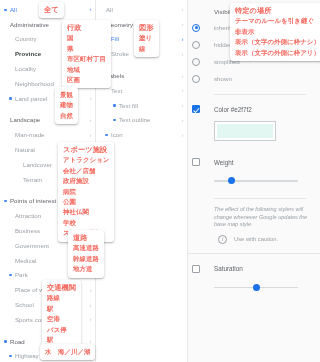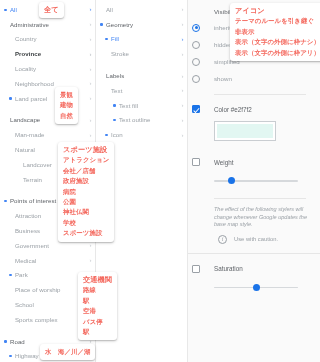--- a/index.html
+++ b/index.html
@@ -467,20 +467,30 @@
         <div class="thumb" id="sat-thumb" style="left: 38.5px;"></div>
       </div>
 
     </div>
   </div>
 
   <div class="callout" style="left:39px; top:2px;">
     <div class="jp big">全て</div>
   </div>
 
+  <div class="callout" style="left:62px; top:20px;">
+    <div id="co-admin">
+        <div class="jp big">行政</div>
+        <div class="jp">国</div>
+        <div class="jp">県</div>
+        <div class="jp">市区町村丁目</div>
+        <div class="jp">地域</div>
+        <div class="jp">区画</div>
+      </div>
+  </div>
 
   <div class="callout" style="left:55px; top:87px;">
     <div id="co-land">
         <div class="jp">景観</div>
         <div class="jp">建物</div>
         <div class="jp">自然</div>
       </div>
   </div>
 
   <div class="callout" style="left:58px; top:142px;">
@@ -490,41 +500,56 @@
         <div class="jp">会社／店舗</div>
         <div class="jp">政府施設</div>
         <div class="jp">病院</div>
         <div class="jp">公園</div>
         <div class="jp">神社仏閣</div>
         <div class="jp">学校</div>
         <div class="jp">スポーツ施設</div>
       </div>
   </div>
 
-
-  <div class="callout" style="left:42px; top:272px;margin-left:36px;">
+  <div class="callout" style="left:68px; top:230px;">
+    <div id="co-road">
+        <div class="jp big">道路</div>
+        <div class="jp">高速道路</div>
+        <div class="jp">幹線道路</div>
+        <div class="jp">地方道</div>
+      </div>
+  </div>
+
+  <div class="callout" style="left:42px; top:280px;">
     <div id="co-transit">
         <div class="jp big">交通機関</div>
         <div class="jp">路線</div>
         <div class="jp">駅</div>
         <div class="jp">空港</div>
         <div class="jp">バス停</div>
         <div class="jp">駅</div>
       </div>
   </div>
 
   <div class="callout" style="left:40px; top:344px;">
     <div class="jp">水　海／川／湖</div>
   </div>
 
+  <div class="callout" style="left:134px; top:20px;">
+    <div id="co-geom">
+        <div class="jp big">図形</div>
+        <div class="jp">塗り</div>
+        <div class="jp">線</div>
+      </div>
+  </div>
 
 
   <div class="callout" style="left:230px; top:3px;">
     <div id="co-vis">
-        <div class="jp big">アイコン</div>
+        <div class="jp big">特定の場所</div>
         <div class="jp">テーマのルールを引き継ぐ</div>
         <div class="jp">非表示</div>
         <div class="jp">表示（文字の外側に枠ナシ）</div>
         <div class="jp">表示（文字の外側に枠アリ）</div>
       </div>
   </div>
 
 </div>
 
 </body></html>

